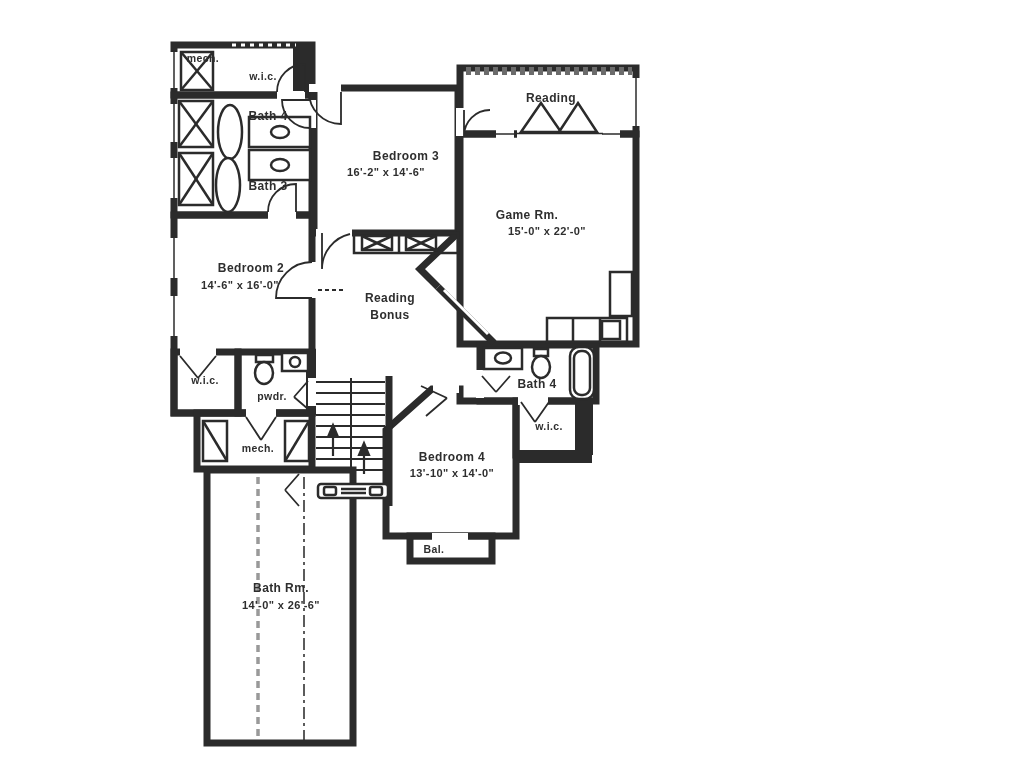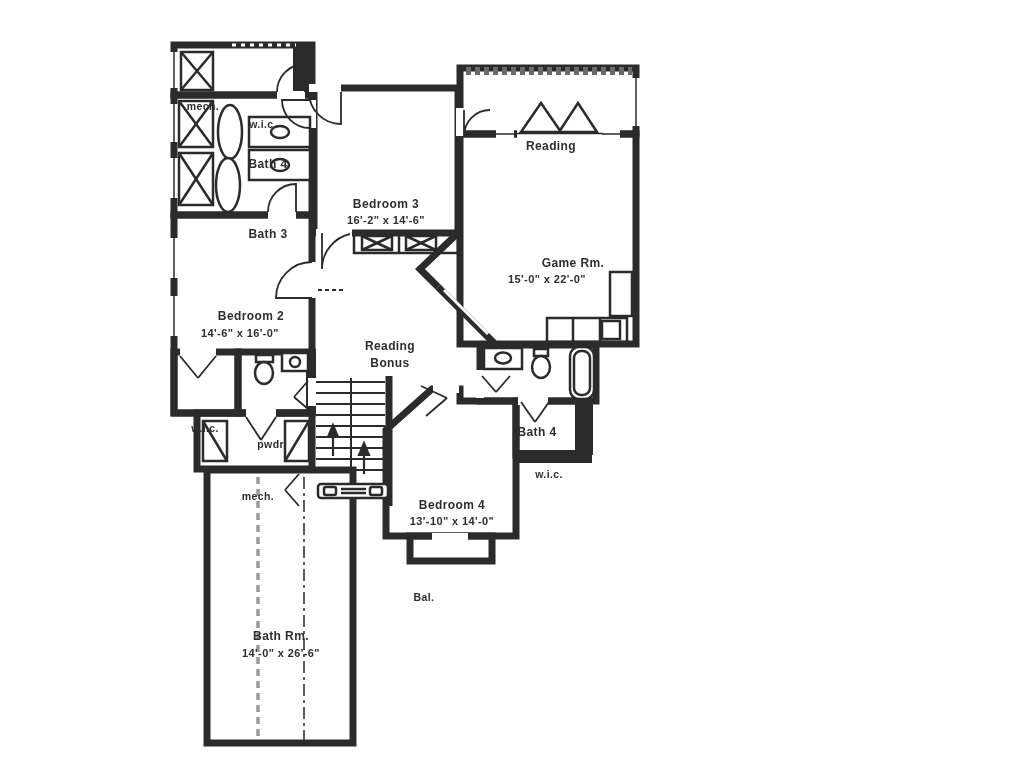--- a/index.html
+++ b/index.html
@@ -1,20 +1,20 @@
 <!DOCTYPE html>
 <html><head>
 <meta charset="utf-8">
 <style>
   html,body{margin:0;padding:0;background:#fff;}
   .canvas{position:relative;width:1024px;height:763px;background:#fff;overflow:hidden;
           font-family:"Liberation Sans", sans-serif;}
   svg{position:absolute;left:0;top:0;}
   .lbl{position:absolute;transform:translate(-50%,-50%);font-weight:700;font-size:12px;
-       color:#2e2e2e;letter-spacing:.4px;white-space:nowrap;text-align:center;margin-top:48px;}
+       color:#2e2e2e;letter-spacing:.4px;white-space:nowrap;text-align:center;}
   .dim{font-size:11px;}
   .small{font-size:10.5px;}
 </style>
 </head>
 <body>
 
 <div class="canvas">
 
 <svg width="1024" height="763" viewBox="0 0 1024 763">
 
@@ -204,33 +204,33 @@
   <g>
     <line x1="258" y1="477" x2="258" y2="740" stroke="#999999" stroke-width="3.5" stroke-dasharray="7 5"></line>
     <line x1="304" y1="477" x2="304" y2="740" stroke="#333333" stroke-width="1.6" stroke-dasharray="12 4 3 4"></line>
   </g>
 </svg>
 
   <div class="lbl small" style="left:203px;top:58px">mech.</div>
   <div class="lbl small" style="left:263px;top:76px">w.i.c.</div>
   <div class="lbl" style="left:268px;top:116px">Bath 4</div>
   <div class="lbl" style="left:268px;top:186px">Bath 3</div>
-  <div class="lbl" style="left:386px;top:156px">Bedroom 3</div>
+  <div class="lbl" style="left:406px;top:156px">Bedroom 3</div>
   <div class="lbl dim" style="left:386px;top:172px">16'-2" x 14'-6"</div>
   <div class="lbl" style="left:551px;top:98px">Reading</div>
-  <div class="lbl" style="left:573px;top:215px">Game Rm.</div>
+  <div class="lbl" style="left:527px;top:215px">Game Rm.</div>
   <div class="lbl dim" style="left:547px;top:231px">15'-0" x 22'-0"</div>
   <div class="lbl" style="left:251px;top:268px">Bedroom 2</div>
   <div class="lbl dim" style="left:240px;top:285px">14'-6" x 16'-0"</div>
   <div class="lbl" style="left:390px;top:298px">Reading</div>
   <div class="lbl" style="left:390px;top:315px">Bonus</div>
   <div class="lbl small" style="left:205px;top:380px">w.i.c.</div>
   <div class="lbl small" style="left:272px;top:396px">pwdr.</div>
   <div class="lbl small" style="left:258px;top:448px">mech.</div>
   <div class="lbl" style="left:537px;top:384px">Bath 4</div>
   <div class="lbl small" style="left:549px;top:426px">w.i.c.</div>
   <div class="lbl" style="left:452px;top:457px">Bedroom 4</div>
   <div class="lbl dim" style="left:452px;top:473px">13'-10" x 14'-0"</div>
-  <div class="lbl small" style="left:424px;top:549px">Bal.</div>
+  <div class="lbl small" style="left:434px;top:549px">Bal.</div>
   <div class="lbl" style="left:281px;top:588px">Bath Rm.</div>
   <div class="lbl dim" style="left:281px;top:605px">14'-0" x 26'-6"</div>
 
 </div>
 
 </body></html>

